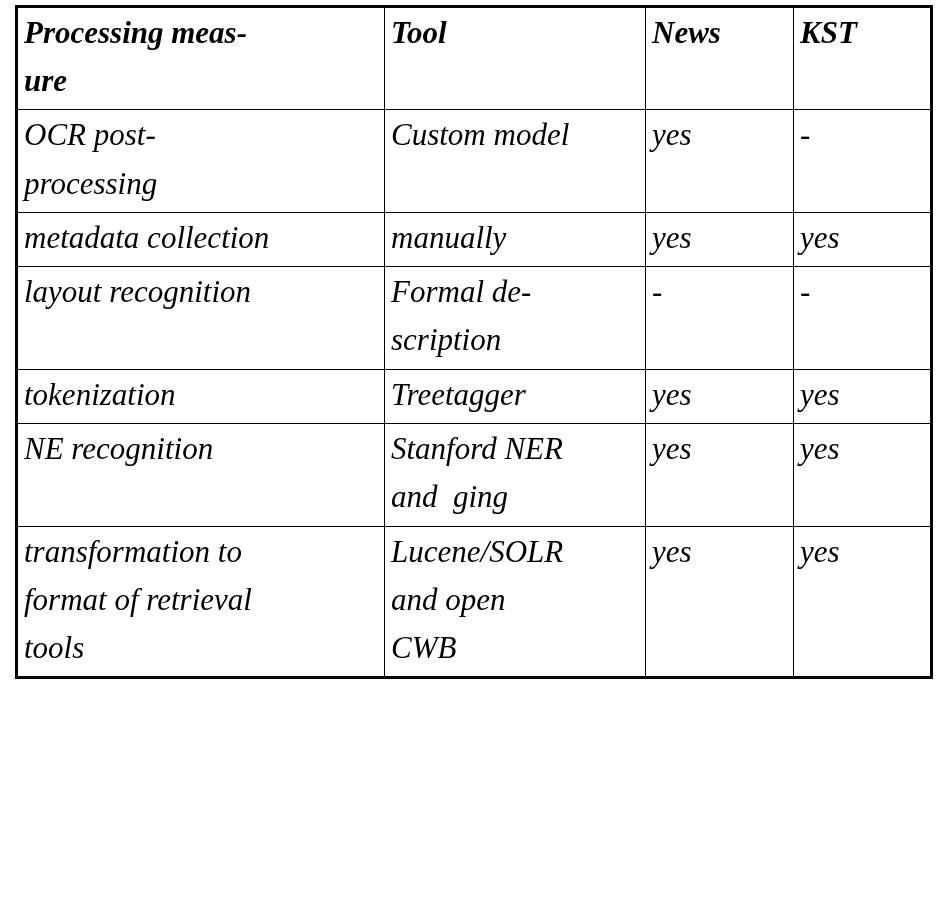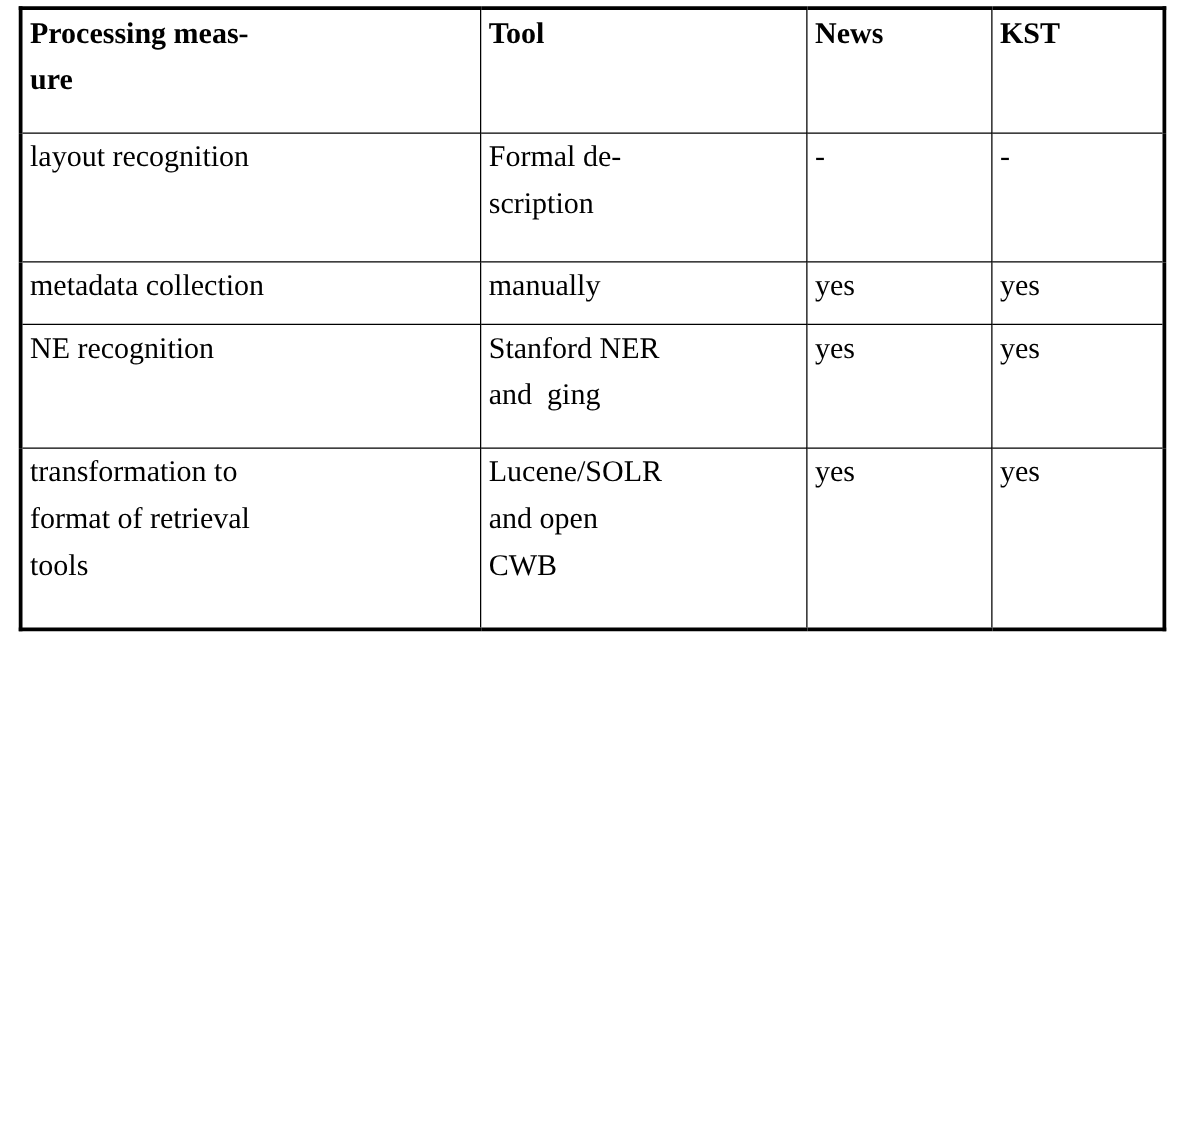--- a/index.html
+++ b/index.html
@@ -29,25 +29,26 @@
     width: 915px;
     border-collapse: collapse;
     table-layout: fixed;
     background: #ffffff;
   }
 
   table.proc-table td {
     border: 1px solid #000000;
     vertical-align: top;
     padding: 1px 6px 4px 6px;
-    font-size: 24px;
+    font-size: 31px;
     line-height: 1.555;
     font-weight: normal;
     letter-spacing: 0;
     word-spacing: 0;
+    font-style: italic;
   }
 
   
   table.proc-table {
     outline: none;
   }
   table.proc-table tr:first-child td { border-top-width: 3px; }
   table.proc-table tr:last-child td  { border-bottom-width: 3px; }
   table.proc-table td:first-child    { border-left-width: 3px; }
   table.proc-table td:last-child     { border-right-width: 3px; }
@@ -97,52 +98,81 @@
         </td>
         <td>
           <span class="cell-text">News</span>
         </td>
         <td>
           <span class="cell-text">KST</span>
         </td>
       </tr>
 
 
+      <tr>
+        <td style="height:91px;">
+          <span class="cell-text">OCR post-
+processing</span>
+        </td>
+        <td>
+          <span class="cell-text">Custom model</span>
+        </td>
+        <td>
+          <span class="cell-text">yes</span>
+        </td>
+        <td>
+          <span class="cell-text">-</span>
+        </td>
+      </tr>
+
+      <tr>
+        <td style="height:44px;">
+          <span class="cell-text">metadata collection</span>
+        </td>
+        <td>
+          <span class="cell-text">manually</span>
+        </td>
+        <td>
+          <span class="cell-text">yes</span>
+        </td>
+        <td>
+          <span class="cell-text">yes</span>
+        </td>
+      </tr>
 
       <tr>
         <td style="height:97px;">
           <span class="cell-text">layout recognition</span>
         </td>
         <td>
           <span class="cell-text">Formal de-
 scription</span>
         </td>
         <td>
           <span class="cell-text">-</span>
         </td>
         <td>
           <span class="cell-text">-</span>
         </td>
       </tr>
 
       <tr>
         <td style="height:44px;">
-          <span class="cell-text">metadata collection</span>
-        </td>
-        <td>
-          <span class="cell-text">manually</span>
-        </td>
-        <td>
-          <span class="cell-text">yes</span>
-        </td>
-        <td>
-          <span class="cell-text">yes</span>
-        </td>
-      </tr>
-
+          <span class="cell-text">tokenization</span>
+        </td>
+        <td>
+          <span class="cell-text">Treetagger</span>
+        </td>
+        <td>
+          <span class="cell-text">yes</span>
+        </td>
+        <td>
+          <span class="cell-text">yes</span>
+        </td>
+      </tr>
 
 
 
       <tr>
         <td style="height:93px;margin-top:24px;">
           <span class="cell-text">NE recognition</span>
         </td>
         <td>
           <span class="cell-text">Stanford NER
 and  ging</span>

